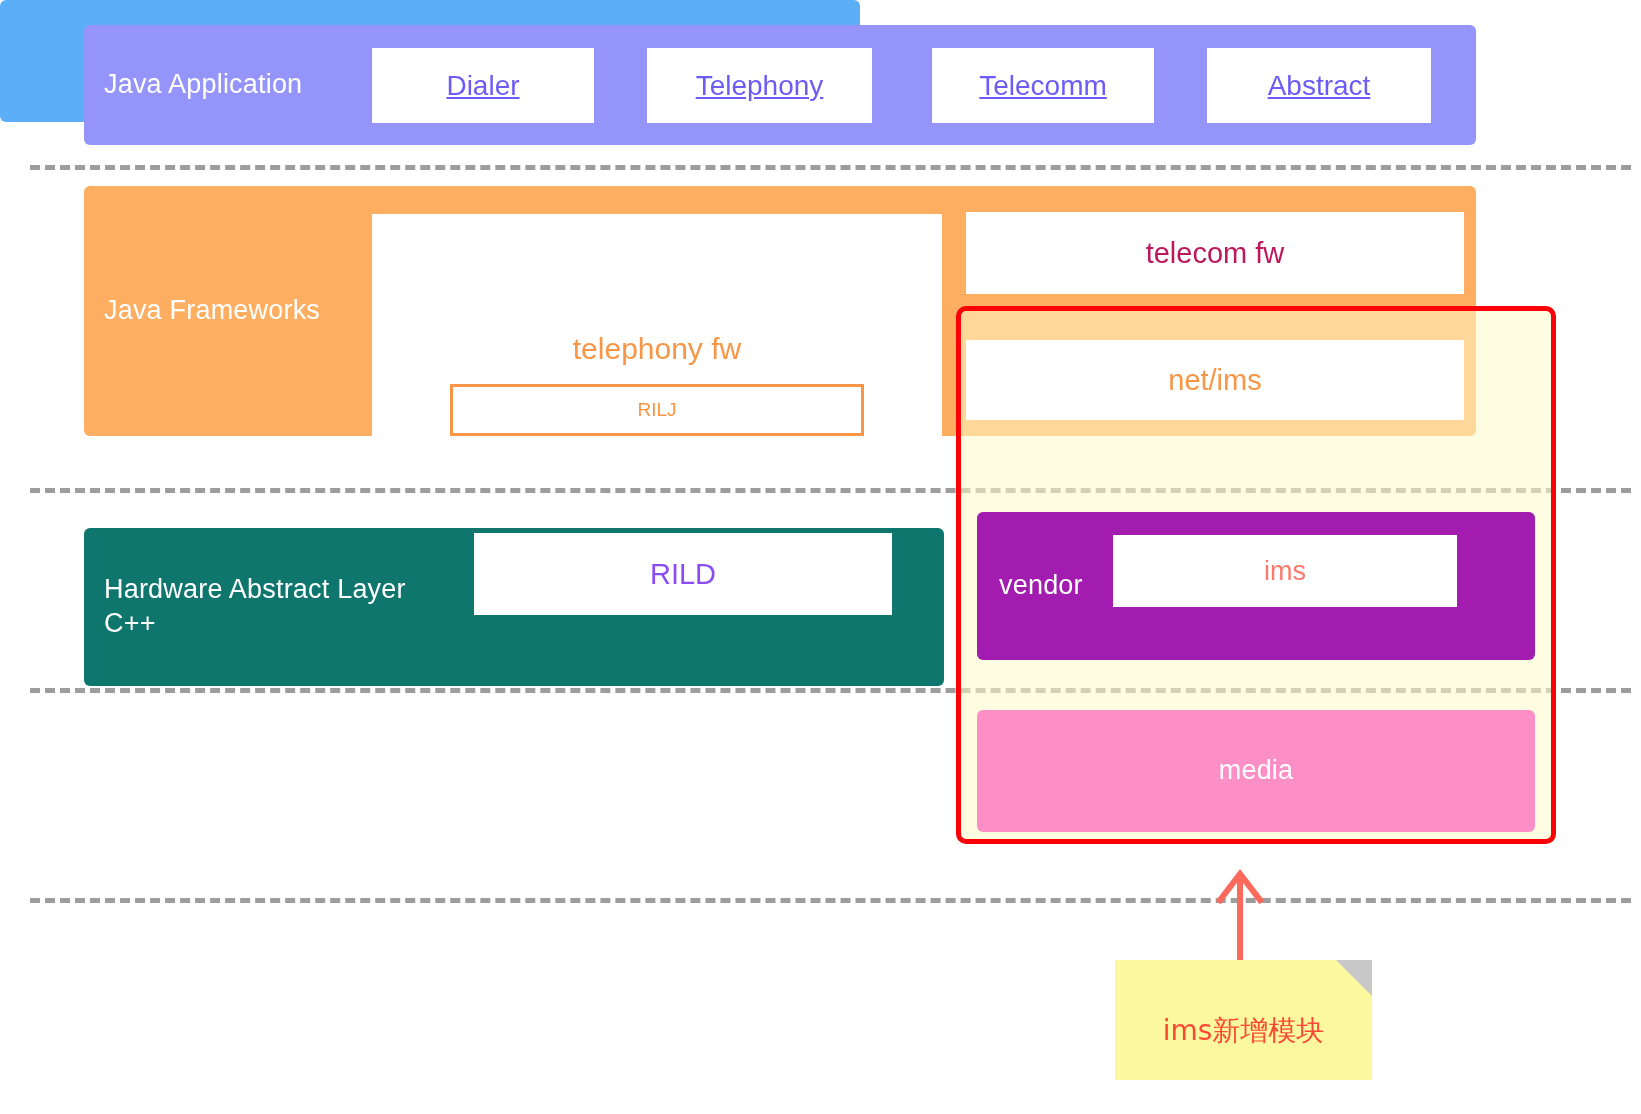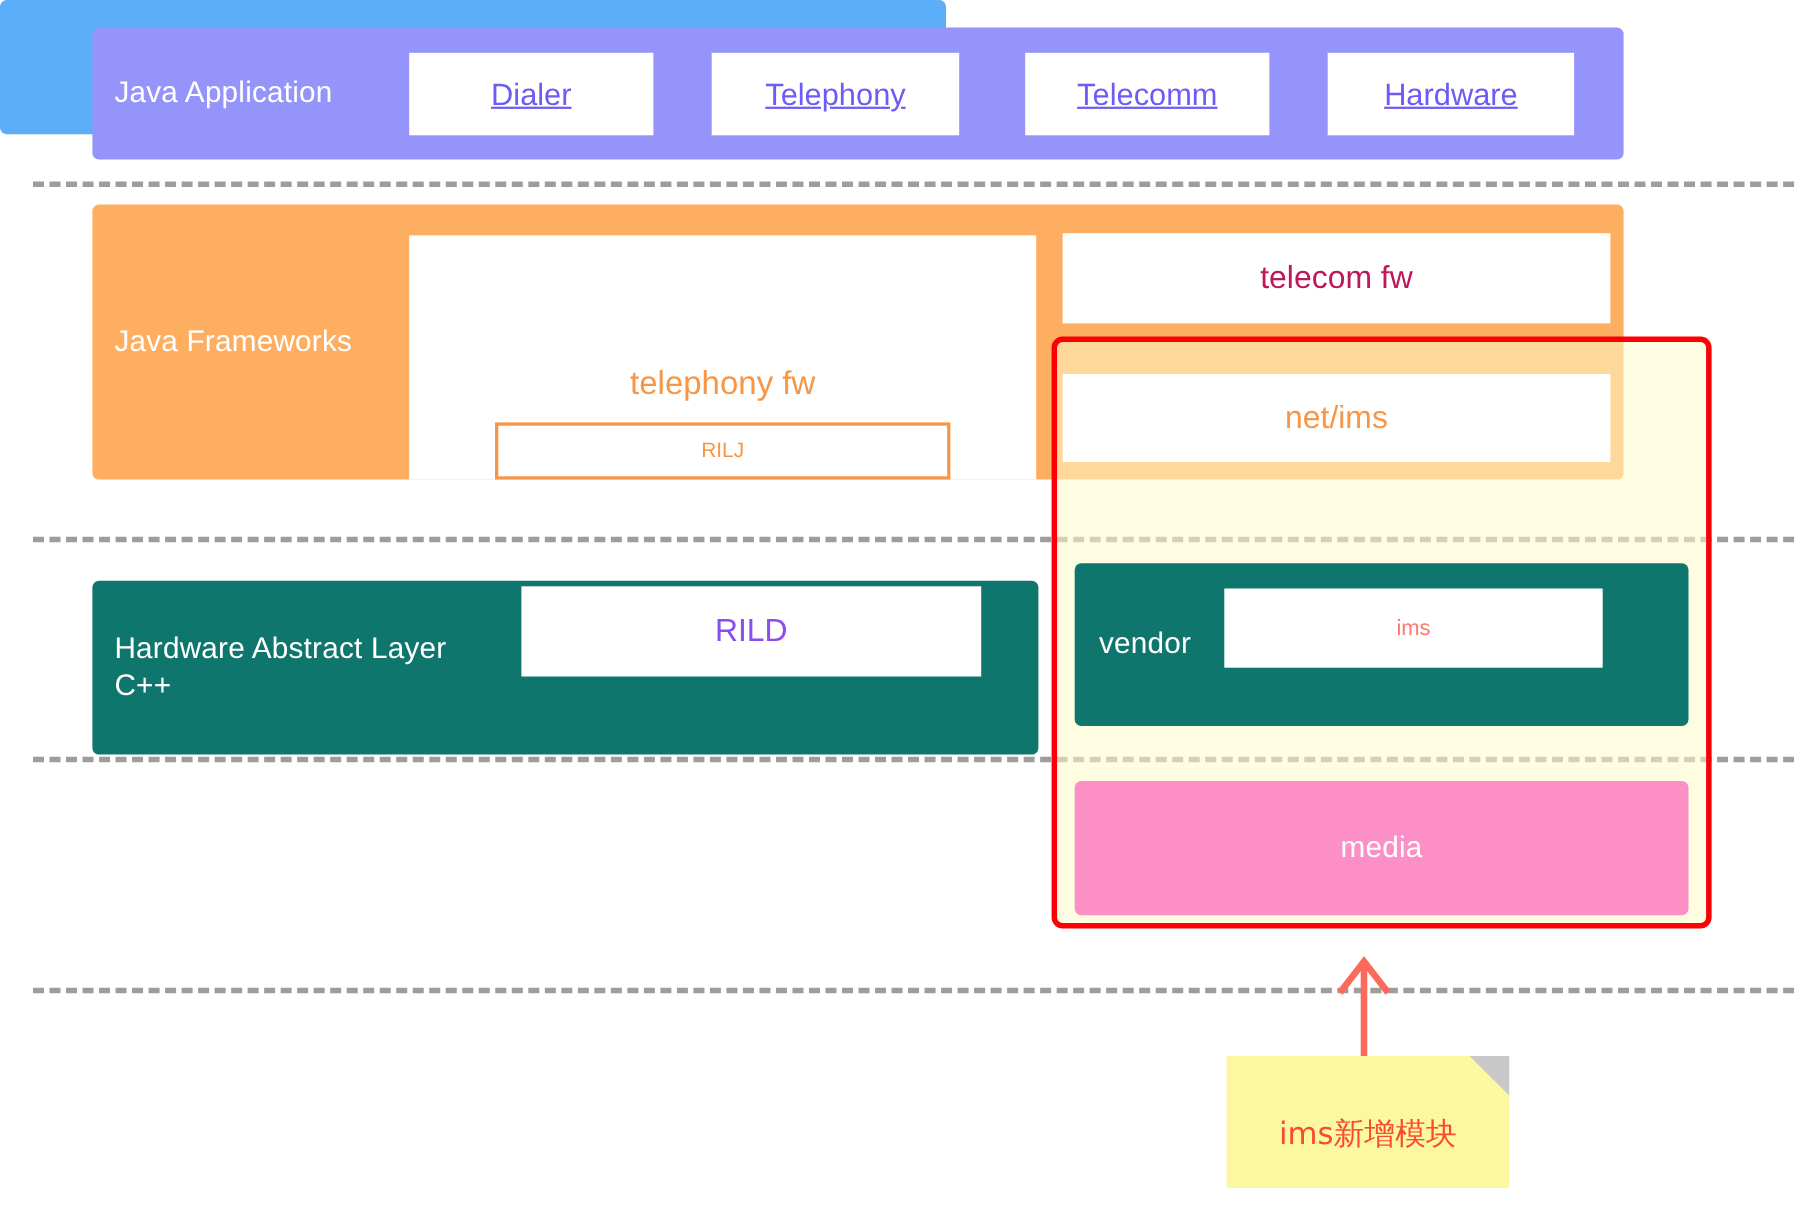--- a/index.html
+++ b/index.html
@@ -89,21 +89,21 @@
     left: 956px; top: 306px; width: 600px; height: 538px;
     border: 5px solid #fb0007;
     border-radius: 10px;
     background: rgba(255, 252, 200, 0.55);
     z-index: 4;
   }
 
   
   #layer-vendor {
     left: 977px; top: 512px; width: 558px; height: 148px;
-    background: #0f766e;
+    background: #a21caf;
     padding-left: 22px;
     z-index: 6;
   }
 
   #layer-media {
     left: 977px; top: 710px; width: 558px; height: 122px;
     background: #fc8fc6;
     border-radius: 6px;
     z-index: 6;
     display: flex; align-items: center; justify-content: center;
@@ -150,21 +150,21 @@
 
   
   #box-rild {
     left: 474px; top: 533px; width: 418px; height: 82px;
     font-size: 29px; color: #8a4df0;
     z-index: 2;
   }
 
   #box-ims {
     left: 1113px; top: 535px; width: 344px; height: 72px;
-    font-size: 20px; color: #fb7a6e;
+    font-size: 27px; color: #fb7a6e;
     z-index: 7;
   }
 
   
   #sticky-note {
     position: absolute;
     left: 1115px; top: 960px; width: 257px; height: 120px;
     background: #fcf8a0;
     z-index: 8;
   }
@@ -203,21 +203,21 @@
   <div class="wbox app-box t-purple" style="left:372px; width:222px;">
     <span>Dialer</span>
   </div>
   <div class="wbox app-box t-purple" style="left:647px; width:225px;">
     <span>Telephony</span>
   </div>
   <div class="wbox app-box t-purple" style="left:932px; width:222px;">
     <span>Telecomm</span>
   </div>
   <div class="wbox app-box t-purple" style="left:1207px; width:224px;">
-    <span>Hardware</span>
+    <span>Abstract</span>
   </div>
 
   <div class="band" id="layer-frameworks">
     <span class="band-label">Java Frameworks</span>
   </div>
 
   <div class="wbox" id="box-telephony-fw">
     <span id="telephony-fw-title">telephony fw</span>
     <div id="box-rilj">
       <span>RILJ</span>

